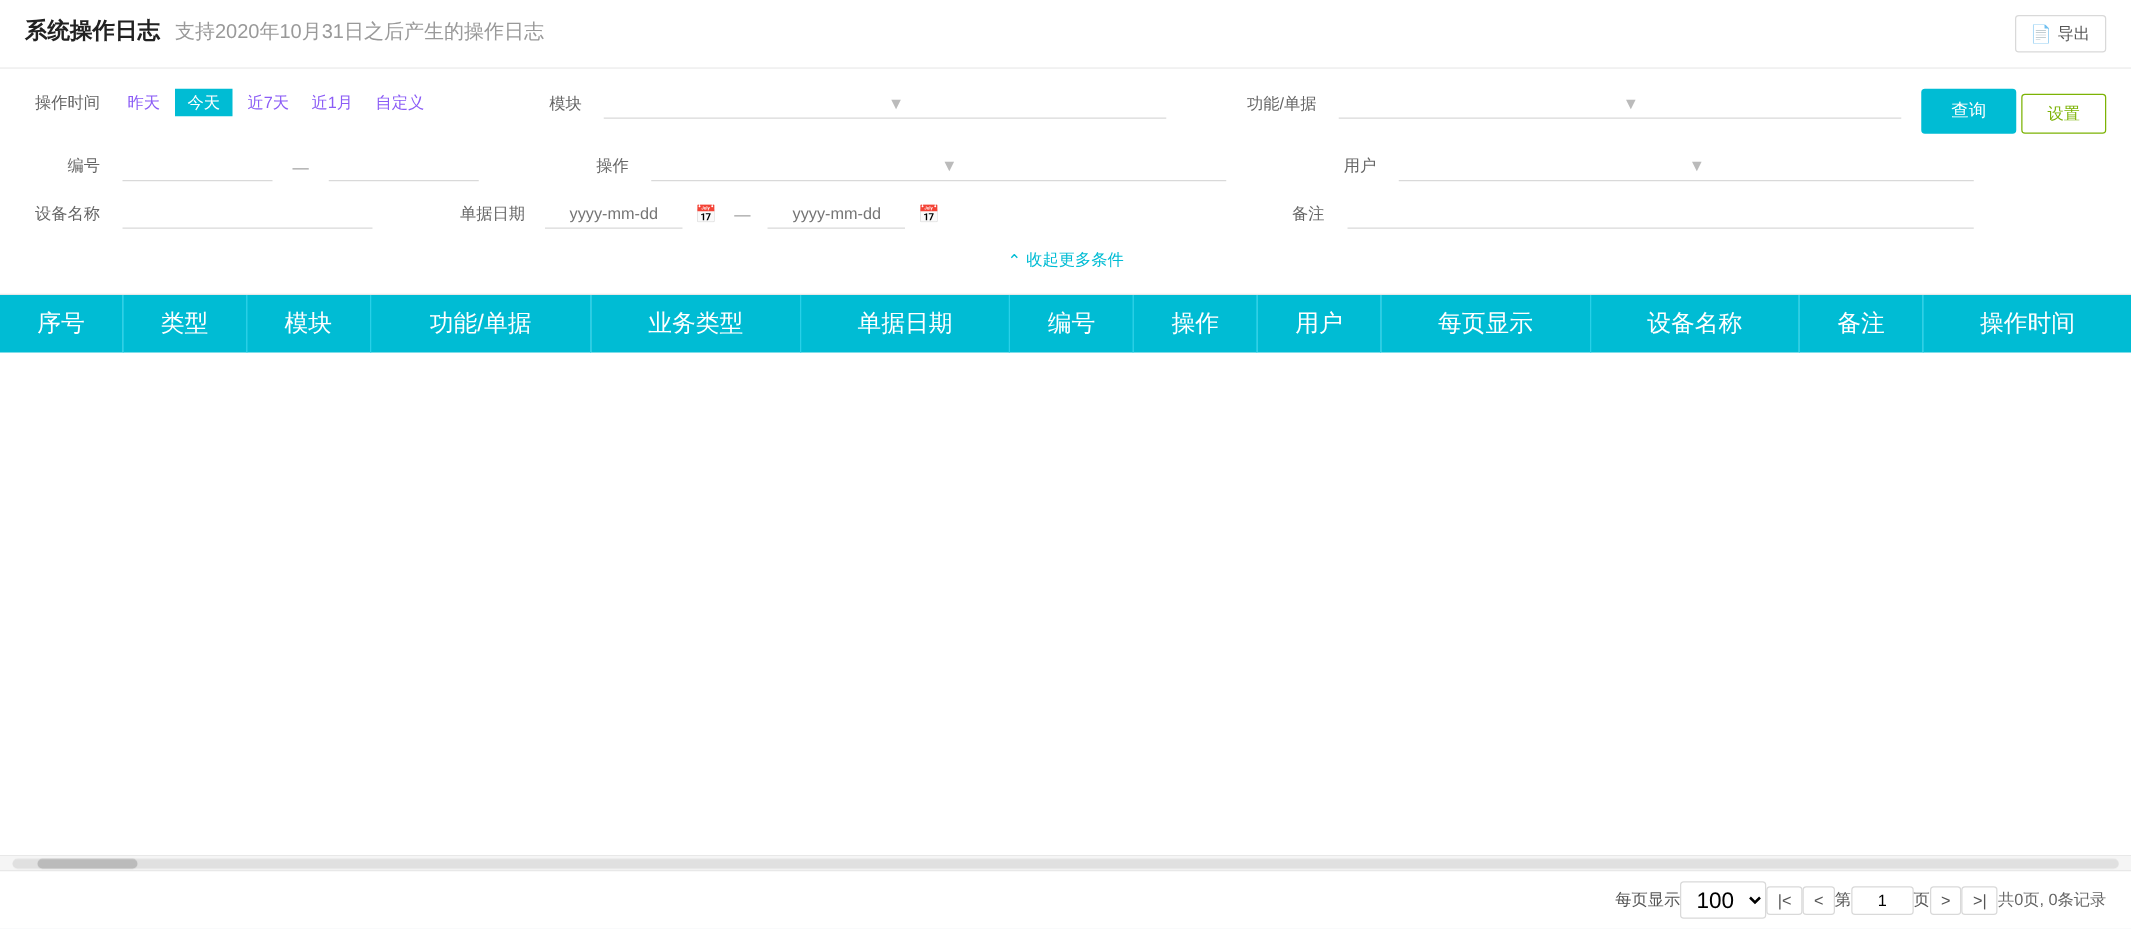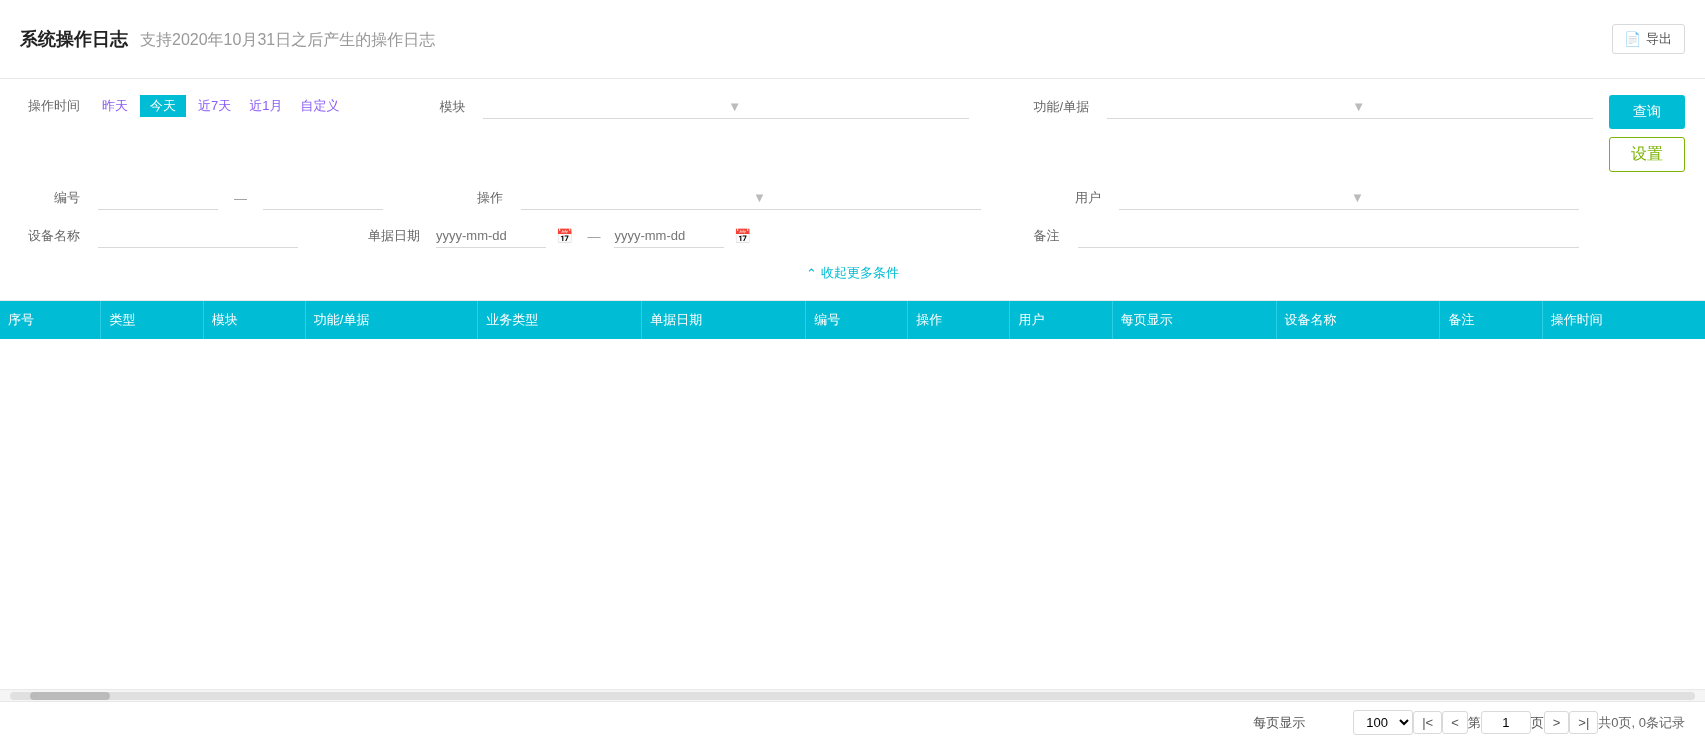--- a/index.html
+++ b/index.html
@@ -1,21 +1,21 @@
 <!DOCTYPE html>
 <html><head>
   <meta charset="utf-8">
   <style>
     * { box-sizing: border-box; margin: 0; padding: 0; font-family: 'Microsoft YaHei', Arial, sans-serif; }
     body { background: #f0f2f5; font-size: 13px; color: #333; }
 
     .page-wrapper { display: flex; flex-direction: column; min-height: 743px; background: #f0f2f5; }
 
     
-    .page-header { display: flex; align-items: center; justify-content: space-between; padding: 24px 20px; background: #fff; border-bottom: 1px solid #e8e8e8; }
+    .page-header { display: flex; justify-content: space-between; padding: 12px 20px; background: #fff; border-bottom: 1px solid #e8e8e8; }
     .page-header-left { display: flex; align-items: baseline; gap: 12px; }
     .page-title { font-size: 18px; font-weight: 600; color: #222; }
     .page-subtitle { font-size: 16px; color: #999; }
     .export-btn { display: flex; align-items: center; gap: 4px; border: 1px solid #d9d9d9; background: #fff; padding: 5px 12px; border-radius: 3px; cursor: pointer; font-size: 13px; color: #555; }
     .export-icon { font-size: 14px; }
 
     
     .filter-area { background: #fff; padding: 16px 20px 12px; margin: 0; border-bottom: 1px solid #e8e8e8; }
 
     .filter-label { color: #666; min-width: 60px; text-align: right; margin-right: 10px; white-space: nowrap; }
@@ -28,51 +28,51 @@
     .select-field { position: relative; display: flex; align-items: center; border-bottom: 1px solid #d9d9d9; min-width: 200px; padding: 4px 0; cursor: pointer; }
     .select-field span { flex: 1; color: #bbb; font-size: 13px; }
     .select-arrow { color: #00bcd4; font-size: 12px; margin-left: 4px; }
 
     
     .input-field { border: none; border-bottom: 1px solid #d9d9d9; outline: none; font-size: 13px; padding: 4px 0; min-width: 120px; background: transparent; color: #333; }
     .input-dash { margin: 0 8px; color: #999; }
 
     
     .query-btn { background: #00bcd4; color: #fff; border: none; padding: 8px 24px; border-radius: 3px; cursor: pointer; font-size: 14px; font-weight: 500; }
-    .settings-btn { background: #fff; color: #7cb305; border: 1px solid #7cb305; padding: 6px 20px; border-radius: 3px; cursor: pointer; font-size: 16px; margin-top: 4px; }
-
-    .btn-group { display: flex; flex-direction: column; gap: 4px; margin-left: 16px; }
+    .settings-btn { background: #fff; color: #7cb305; border: 1px solid #7cb305; padding: 6px 20px; border-radius: 3px; cursor: pointer; font-size: 13px; margin-top: 4px; }
+
+    .btn-group { display: flex; flex-direction: row; gap: 4px; margin-left: 16px; }
 
     
     .collapse-row { text-align: center; padding: 6px 0; }
     .collapse-btn { color: #00bcd4; cursor: pointer; font-size: 13px; border: none; background: none; display: inline-flex; align-items: center; gap: 4px; }
 
     
     .table-container { flex: 1; overflow-x: auto; background: #fff; }
     table { width: 100%; border-collapse: collapse; min-width: 1200px; }
     thead tr { background: #00bcd4; }
-    thead th { color: #fff; padding: 10px 8px; font-size: 13px; font-weight: 500; text-align: left; white-space: nowrap; border-right: 1px solid #29d0e8; }
+    thead th { color: #fff; padding: 10px 8px; font-size: 19px; font-weight: 500; text-align: center; white-space: nowrap; border-right: 1px solid #29d0e8; }
     thead th:last-child { border-right: none; }
 
     
     .scroll-bar-area { height: 12px; background: #f5f5f5; border-top: 1px solid #e8e8e8; overflow-x: auto; }
     .scroll-bar-inner { height: 12px; display: flex; align-items: center; padding: 0 10px; }
     .scroll-track { flex: 1; height: 8px; background: #e0e0e0; border-radius: 4px; position: relative; }
     .scroll-thumb { width: 80px; height: 8px; background: #bbb; border-radius: 4px; position: absolute; left: 20px; }
 
     
     .pagination-bar { display: flex; align-items: center; justify-content: flex-end; padding: 8px 20px; background: #fff; border-top: 1px solid #e8e8e8; gap: 0; font-size: 13px; color: #555; }
-    .page-size-select { border: 1px solid #d9d9d9; padding: 3px 8px; border-radius: 3px; font-size: 13px; background: #fff; margin-left: 48px; }
+    .page-size-select { border: 1px solid #d9d9d9; padding: 3px 8px; border-radius: 3px; font-size: 18px; background: #fff; }
     .page-nav-btn { border: 1px solid #d9d9d9; background: #fff; padding: 3px 8px; border-radius: 3px; cursor: pointer; color: #555; font-size: 13px; }
     .page-nav-btn:disabled { color: #ccc; cursor: default; }
     .page-input { border: 1px solid #d9d9d9; padding: 3px 8px; width: 50px; text-align: center; border-radius: 3px; font-size: 13px; }
     .page-total { color: #666; }
 
     
-    .date-input { border: none; border-bottom: 1px solid #d9d9d9; outline: none; font-size: 13px; padding: 4px 0; width: 110px; background: transparent; color: #bbb; }
+    .date-input { border: none; border-bottom: 1px solid #d9d9d9; outline: none; font-size: 13px; padding: 4px 0; width: 110px; background: transparent; color: #bbb; text-align: center; }
     .calendar-icon { color: #00bcd4; font-size: 14px; cursor: pointer; margin-left: 4px; }
 
     .row1 { display: flex; align-items: flex-start; width: 100%; margin-bottom: 14px; }
   </style>
 </head>
 <body>
 
 <div class="page-wrapper">
 
   <div class="page-header">

